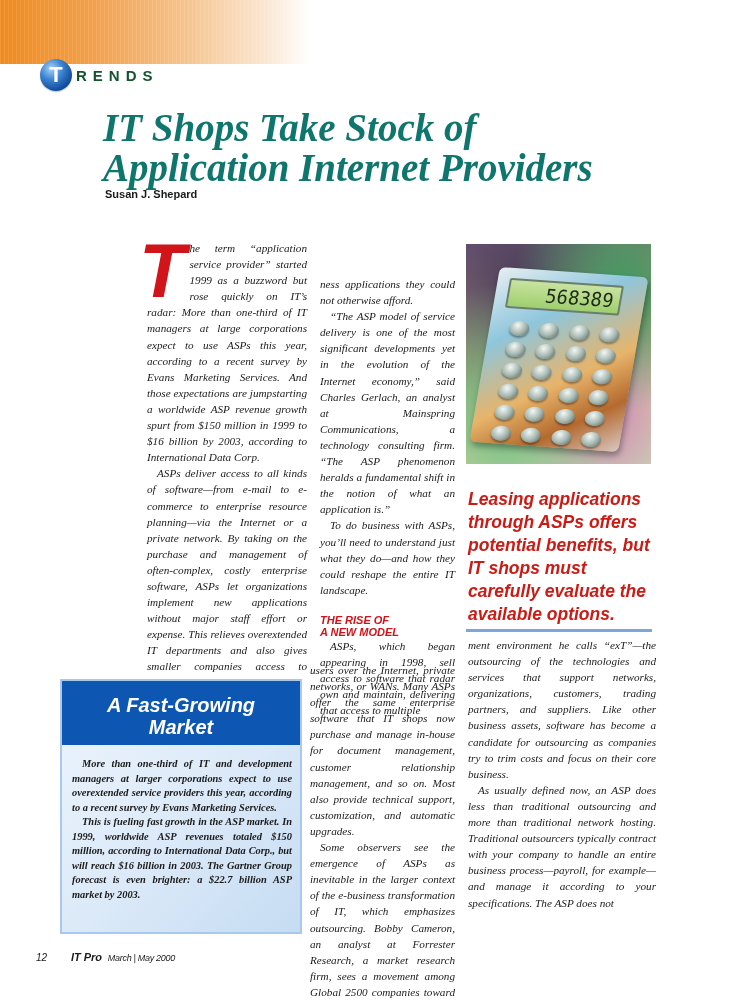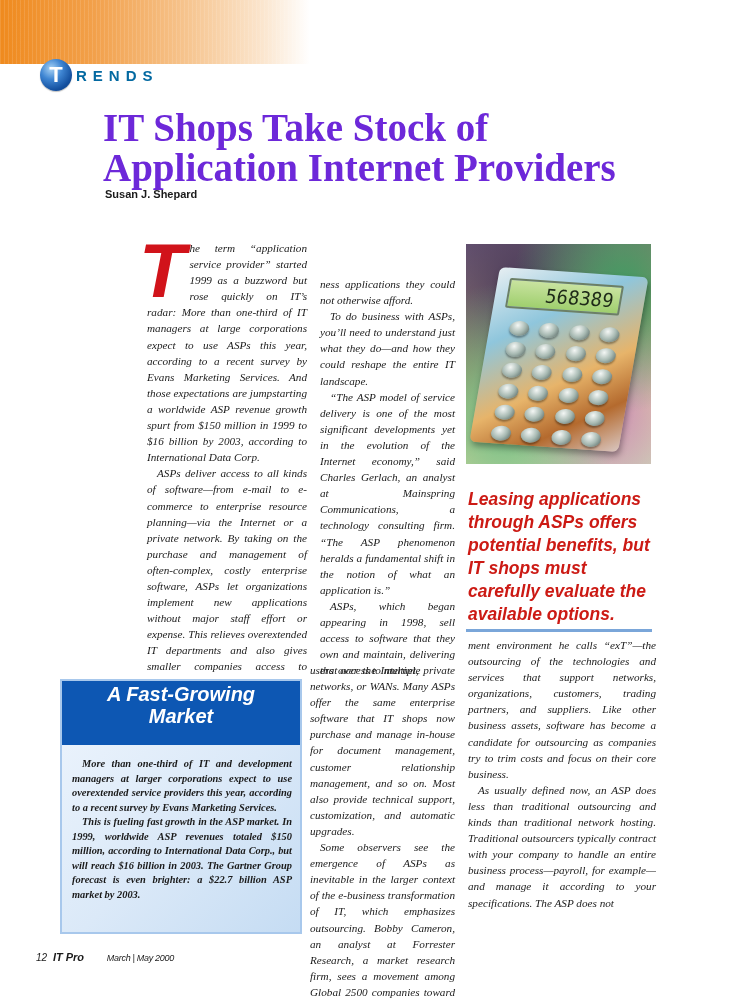--- a/index.html
+++ b/index.html
@@ -18,27 +18,27 @@
   .trends-logo { position: absolute; left: 40px; top: 58px; height: 34px; display: flex; align-items: center; }
   .trends-ball {
     width: 32px; height: 32px; border-radius: 50%;
     background: radial-gradient(circle at 35% 30%, #a9d3f5 0%, #3f86d3 35%, #14509f 70%, #0b3775 100%);
     display: flex; align-items: center; justify-content: center;
     color: #ffffff; font-family: "Liberation Sans", sans-serif; font-weight: bold; font-size: 22px;
     box-shadow: 0 1px 1px rgba(0,0,0,0.25);
   }
   .trends-word {
     margin-left: 4px; font-family: "Liberation Sans", sans-serif; font-weight: bold;
-    font-size: 15px; letter-spacing: 6px; color: #0369a1;
+    font-size: 15px; letter-spacing: 6px; color: #14532d;
   }
 
   .title {
     position: absolute; left: 103px; top: 108px; width: 520px;
-    font-family: "Liberation Serif", serif; font-weight: bold;
-    font-size: 39px; line-height: 40px; color: #6d28d9;
+    font-family: "Liberation Serif", serif; font-style: italic; font-weight: bold;
+    font-size: 39px; line-height: 40px; color: #0f766e;
   }
   .author {
     position: absolute; left: 105px; top: 188px;
     font-family: "Liberation Sans", sans-serif; font-weight: bold;
     font-size: 11px; color: #1a1a1a;
   }
 
   .col { position: absolute; font-style: italic; font-size: 11.2px; line-height: 16.1px; text-align: justify; }
   .col p { text-indent: 10px; }
   .col p.first { text-indent: 0; }
@@ -98,35 +98,35 @@
   .pullquote-rule { position: absolute; left: 466px; top: 629px; width: 186px; height: 3px; background: #7aa6d9; }
 
   .sidebar-box {
     position: absolute; left: 60px; top: 679px; width: 242px; height: 255px;
     border: 2px solid #a8c8ec;
     background: linear-gradient(135deg, #eef5fd 0%, #dbe9f8 55%, #c5dcf3 100%);
   }
   .sidebar-head {
     height: 64px; background: #0d57b3; color: #ffffff;
     font-family: "Liberation Sans", sans-serif; font-style: italic; font-weight: bold;
-    font-size: 20px; line-height: 22px; text-align: center; padding-top: 2px;
+    font-size: 20px; line-height: 22px; text-align: center; padding-top: 13px;
   }
   .sidebar-body {
     padding: 12px 8px 0 10px;
     font-family: "Liberation Serif", serif; font-style: italic; font-weight: bold;
     font-size: 10.4px; line-height: 14.5px; text-align: justify; color: #1a1a1a;
   }
   .sidebar-body p { text-indent: 10px; }
 
   .footer {
     position: absolute; left: 36px; top: 951px; font-size: 10px;
     font-family: "Liberation Sans", sans-serif; font-style: italic; color: #1a1a1a;
   }
-  .footer .folio { margin-right: 3px; }
-  .footer .mag { font-weight: bold; font-size: 11px; margin-right: 20px; }
+  .footer .folio { margin-right: 21px; }
+  .footer .mag { font-weight: bold; font-size: 11px; margin-right: 3px; }
   .footer .date { font-size: 9px; letter-spacing: -0.3px; }
 </style>
 </head>
 <body>
 
 <div class="top-band"></div>
 
 <div class="trends-logo">
   <div class="trends-ball">
     <span>T</span>
@@ -141,23 +141,27 @@
 <div class="author">Susan J. Shepard</div>
 
 <div class="col col1">
   <span class="drop-cap">T</span>
   <p class="first">he term “application service provider” started 1999 as a buzzword but rose quickly on IT’s radar: More than one-third of IT managers at large corporations expect to use ASPs this year, according to a recent survey by Evans Marketing Services. And those expectations are jumpstarting a worldwide ASP revenue growth spurt from $150 million in 1999 to $16 billion by 2003, according to International Data Corp.</p>
   <p>ASPs deliver access to all kinds of software—from e-mail to e-commerce to enterprise resource planning—via the Internet or a private network. By taking on the purchase and management of often-complex, costly enterprise software, ASPs let organizations implement new applications without major staff effort or expense. This relieves overextended IT departments and also gives smaller companies access to sophisticated busi-</p>
 </div>
 
 <div class="col col2">
   <p class="first">ness applications they could not otherwise afford.</p>
+  <p>“The ASP model of service delivery is one of the most significant developments yet in the evolution of the Internet economy,” said Charles Gerlach, an analyst at Mainspring Communications, a technology consulting firm. “The ASP phenomenon heralds a fundamental shift in the notion of what an application is.”</p>
   <p>To do business with ASPs, you’ll need to understand just what they do—and how they could reshape the entire IT landscape.</p>
-  <p>“The ASP model of service delivery is one of the most significant developments yet in the evolution of the Internet economy,” said Charles Gerlach, an analyst at Mainspring Communications, a technology consulting firm. “The ASP phenomenon heralds a fundamental shift in the notion of what an application is.”</p>
-  <p>ASPs, which began appearing in 1998, sell access to software that they own and maintain, delivering that access to multiple</p>
+  <div class="subhead">
+    <span>The Rise of</span><br>
+    <span>a New Model</span>
+  </div>
+  <p>ASPs, which began appearing in 1998, sell access to software that radar own and maintain, delivering that access to multiple</p>
 </div>
 
 <div class="photo">
   <div class="calc">
     <div class="calc-display">568389</div>
     <div class="calc-keys">
       <div class="calc-key"></div>
       <div class="calc-key"></div>
       <div class="calc-key"></div>
       <div class="calc-key"></div>
@@ -199,20 +203,20 @@
   </div>
 </div>
 
 <div class="col col2b">
   <p class="first">users over the Internet, private networks, or WANs. Many ASPs offer the same enterprise software that IT shops now purchase and manage in-house for document management, customer relationship management, and so on. Most also provide technical support, customization, and automatic upgrades.</p>
   <p>Some observers see the emergence of ASPs as inevitable in the larger context of the e-business transformation of IT, which emphasizes outsourcing. Bobby Cameron, an analyst at Forrester Research, a market research firm, sees a movement among Global 2500 companies toward a technology manage-</p>
 </div>
 
 <div class="col col3">
   <p class="first">ment environment he calls “exT”—the outsourcing of the technologies and services that support networks, organizations, customers, trading partners, and suppliers. Like other business assets, software has become a candidate for outsourcing as companies try to trim costs and focus on their core business.</p>
-  <p>As usually defined now, an ASP does less than traditional outsourcing and kinds than traditional network hosting. Traditional outsourcers typically contract with your company to handle an entire business process—payroll, for example—and manage it according to your specifications. The ASP does not</p>
+  <p>As usually defined now, an ASP does less than traditional outsourcing and more than traditional network hosting. Traditional outsourcers typically contract with your company to handle an entire business process—payroll, for example—and manage it according to your specifications. The ASP does not</p>
 </div>
 
 <div class="footer">
   <span class="folio">12</span>
   <span class="mag">IT Pro</span>
   <span class="date">March | May 2000</span>
 </div>
 
 </body></html>

